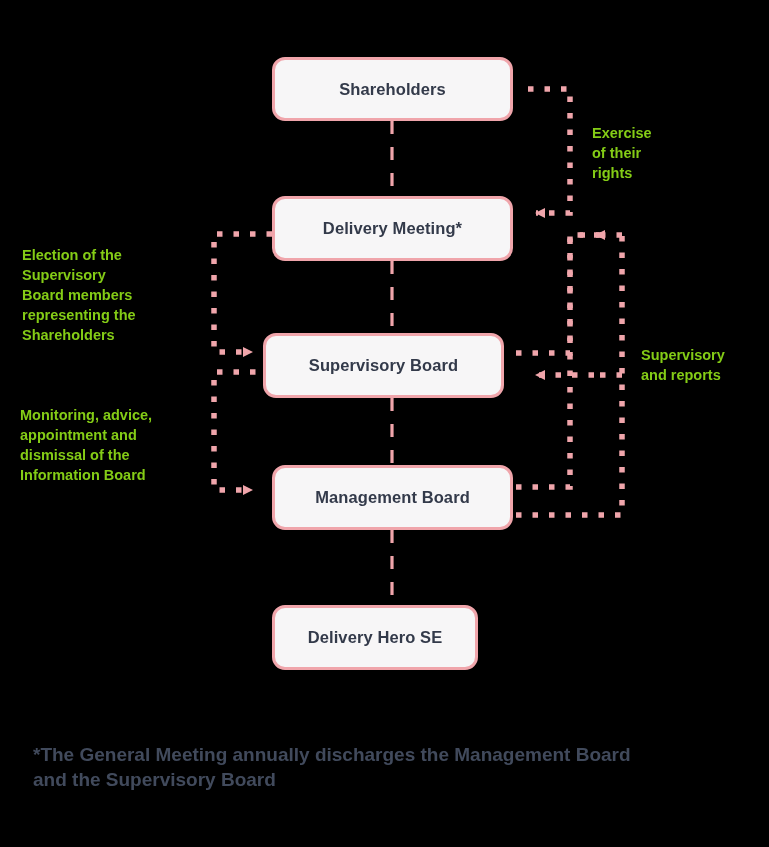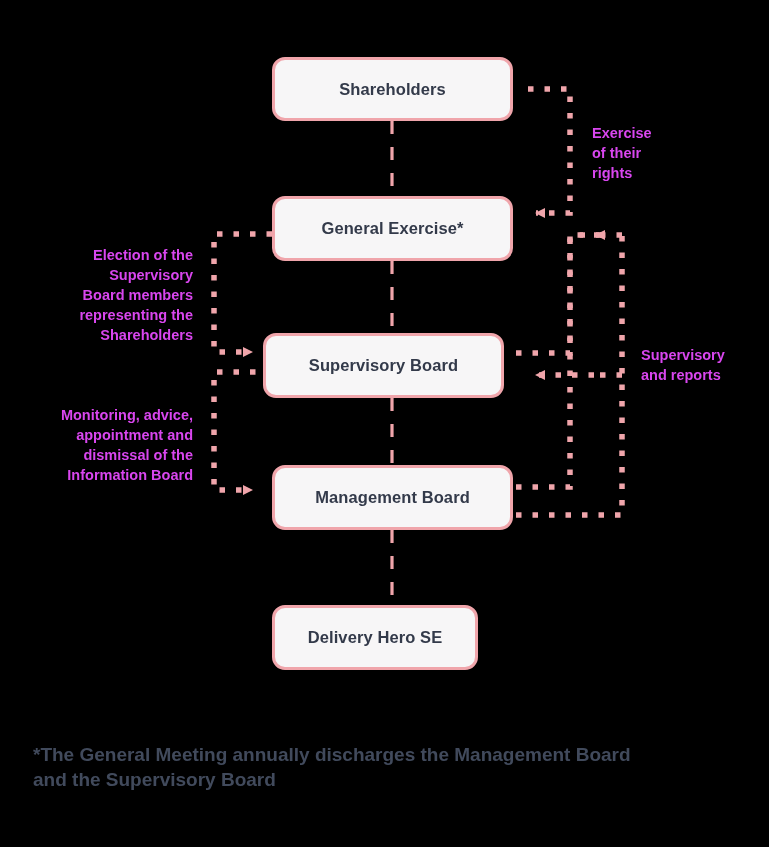--- a/index.html
+++ b/index.html
@@ -27,28 +27,28 @@
   .node-label{
     font-size:16.5px;
     font-weight:bold;
     color:#333a4a;
     letter-spacing:.1px;
     white-space:nowrap;
   }
 
   .ann{
     position:absolute;
-    color:#d946ef;
+    color:#84cc16;
     font-size:14.5px;
     font-weight:bold;
     line-height:20px;
     z-index:4;
     white-space:pre-line;
   }
-  .ann.right-al{text-align:right;}
+  .ann.right-al{text-align:left;}
   .ann.left-al{text-align:left;}
 
   .footnote{
     position:absolute;
     left:33px;top:742px;width:620px;
     color:#414a5c;
     font-size:19px;
     font-weight:bold;
     line-height:25px;
     z-index:4;
@@ -95,21 +95,21 @@
 
       <path d="M 272 372 L 214 372 L 214 490 L 252 490" marker-end="url(#arrowR)"></path>
     </g>
   </svg>
 
   <div class="node" style="left:272px;top:57px;width:241px;height:64px;">
     <span class="node-label">Shareholders</span>
   </div>
 
   <div class="node" style="left:272px;top:196px;width:241px;height:65px;">
-    <span class="node-label">General Exercise*</span>
+    <span class="node-label">Delivery Meeting*</span>
   </div>
 
   <div class="node" style="left:263px;top:333px;width:241px;height:65px;">
     <span class="node-label">Supervisory Board</span>
   </div>
 
   <div class="node" style="left:272px;top:465px;width:241px;height:65px;">
     <span class="node-label">Management Board</span>
   </div>
 

